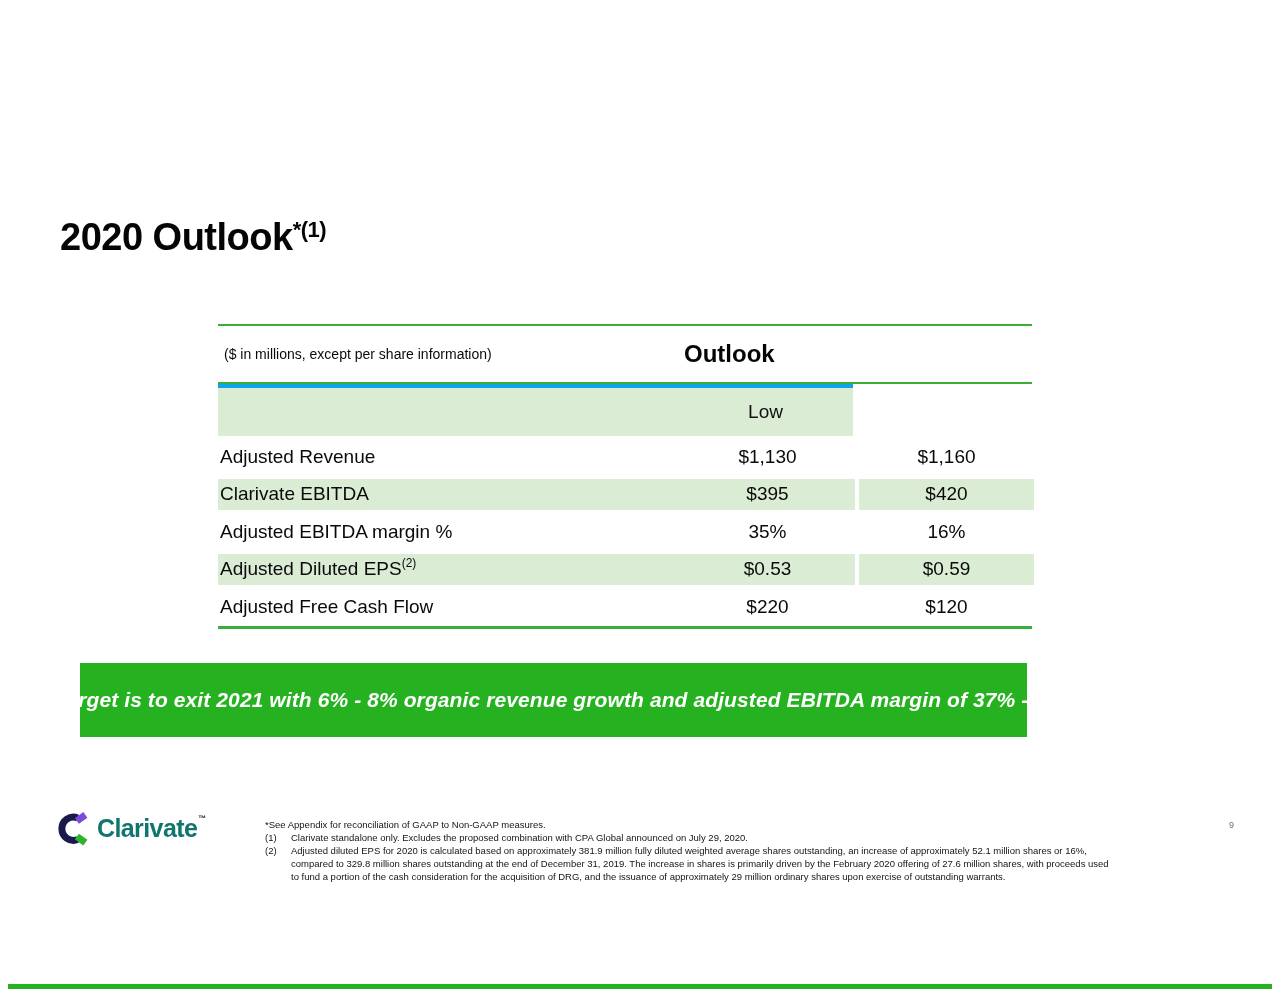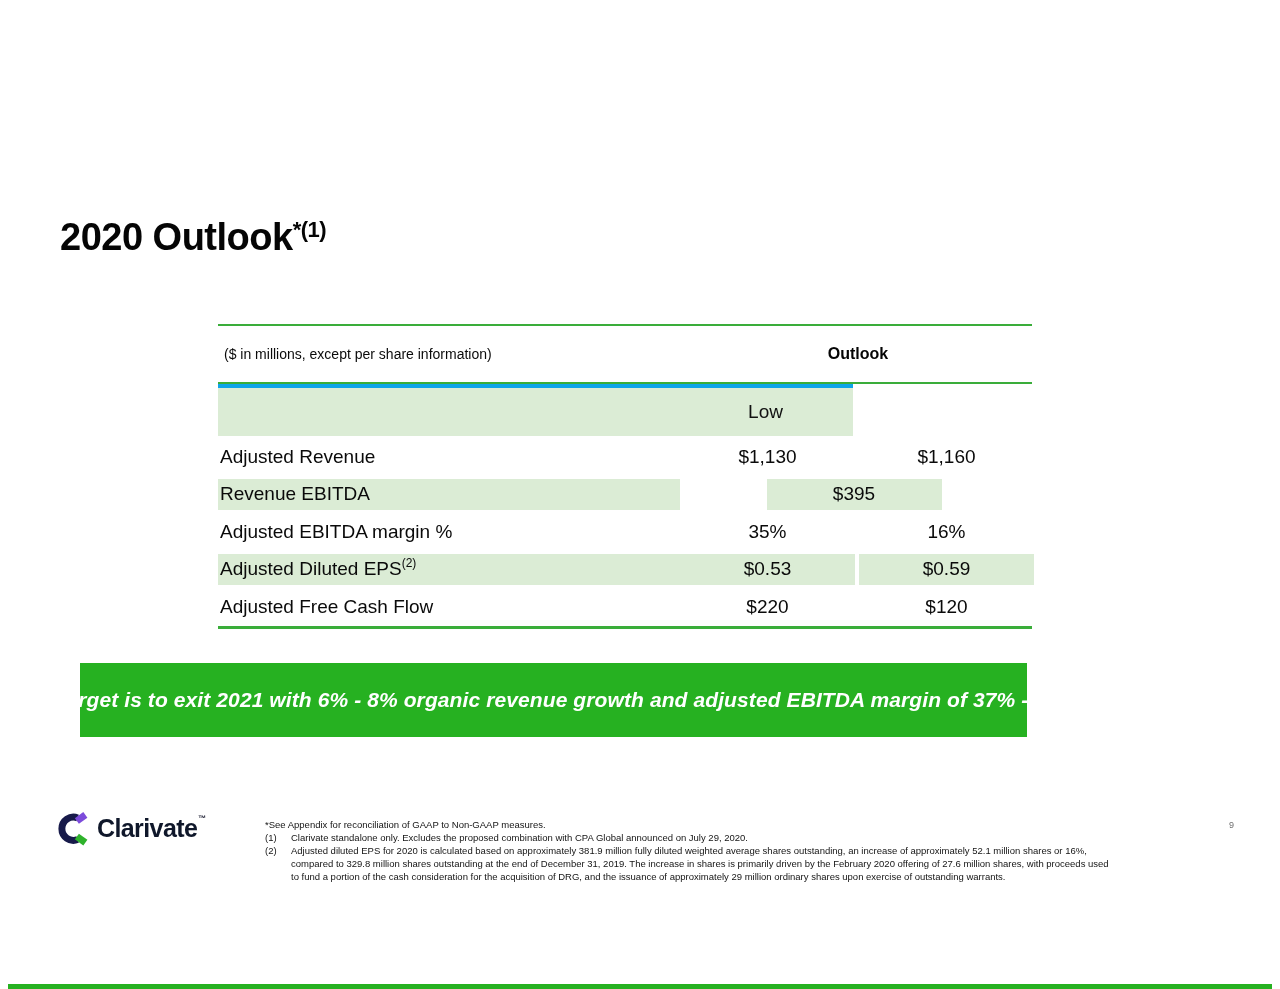--- a/index.html
+++ b/index.html
@@ -12,26 +12,26 @@
   
   .title{left:60px;top:216px;font-size:38px;font-weight:bold;letter-spacing:-0.5px;color:#050505;}
   .title-sup{font-size:22px;font-weight:bold;display:inline-block;transform:translateY(-13px);}
 
   
   .outlook-table{left:218px;top:324px;width:814px;}
   .rule-top,.rule-mid{height:2px;background:var(--rule-green);}
   .rule-bottom{height:3px;background:var(--rule-green);}
   .t-header{display:flex;align-items:center;height:56px;}
   .t-caption{flex:0 0 460px;font-size:14px;padding-left:6px;color:#0a0a0a;}
-  .t-group-header{flex:1;text-align:center;font-size:16px;font-weight:bold;color:#050505;}
+  .t-group-header{flex:1;text-align:left;font-size:24px;font-weight:bold;color:#050505;}
   .t-subhead{display:flex;height:54px;}
   .t-subhead .cell{background:var(--row-green);border-top:4px solid #0ea5e9;border-bottom:2px solid #fff;
     display:flex;align-items:center;justify-content:center;font-size:19px;color:#111;}
   .t-subhead .gap{background:#fff;}
-  .t-row{display:flex;height:37.5px;justify-content:space-between;}
+  .t-row{display:flex;height:37.5px;}
   .t-row .cell{display:flex;align-items:center;font-size:19px;color:#0a0a0a;background:#fff;}
   .t-row .label-cell{flex:0 0 460px;padding-left:2px;}
   .t-row .value-cell,.t-subhead .value-cell{flex:0 0 175px;justify-content:center;}
   .t-subhead .label-cell{flex:0 0 460px;}
   .t-row .gap,.t-subhead .gap{flex:0 0 4px;}
   .t-row.shaded .label-cell,.t-row.shaded .value-cell{
     background:var(--row-green);border-top:3px solid #fff;border-bottom:3px solid #fff;}
   .t-row.shaded .gap{background:#fff;}
   .row-sup{font-size:12px;display:inline-block;transform:translateY(-6px);}
 
@@ -42,21 +42,21 @@
   .banner-sup{color:#fff;font-size:12px;font-weight:bold;font-style:italic;display:inline-block;transform:translateY(-7px);}
 
   
   .footnotes{left:265px;top:774px;width:852px;font-size:9.5px;line-height:13px;color:#141414;margin-top:44px;}
   .fn-item{display:flex;}
   .fn-marker{flex:0 0 26px;}
   .fn-text{flex:1;}
 
   
   .logo{left:56px;top:809px;display:flex;align-items:center;}
-  .logo-word{font-size:25px;font-weight:bold;color:#0f172a;letter-spacing:-0.6px;margin-left:7px;}
+  .logo-word{font-size:25px;font-weight:bold;color:#0f766e;letter-spacing:-0.6px;margin-left:7px;}
   .logo-tm{font-size:8px;font-weight:bold;color:#101227;display:inline-block;transform:translateY(-10px);margin-left:1px;}
 
   
   .page-num{left:1229px;top:820px;font-size:9px;color:#6e6e6e;}
 
   
   .footer-bar{left:8px;top:984px;width:1264px;height:5px;background:var(--brand-green);}
 </style>
 </head>
 <body>
@@ -83,25 +83,26 @@
       <span class="row-label">Adjusted Revenue</span>
           <span class="row-sup"></span>
     </div>
     <div class="cell value-cell">$1,130</div>
     <div class="gap"></div>
     <div class="cell value-cell">$1,160</div>
   </div>
 
   <div class="t-row shaded">
     <div class="cell label-cell">
-      <span class="row-label">Revenue EBITDA</span>
+      <span class="row-label">Clarivate EBITDA</span>
           <span class="row-sup"></span>
     </div>
     <div class="cell value-cell">$395</div>
     <div class="gap"></div>
+    <div class="cell value-cell">$420</div>
   </div>
 
   <div class="t-row">
     <div class="cell label-cell">
       <span class="row-label">Adjusted EBITDA margin %</span>
           <span class="row-sup"></span>
     </div>
     <div class="cell value-cell">35%</div>
     <div class="gap"></div>
     <div class="cell value-cell">16%</div>

